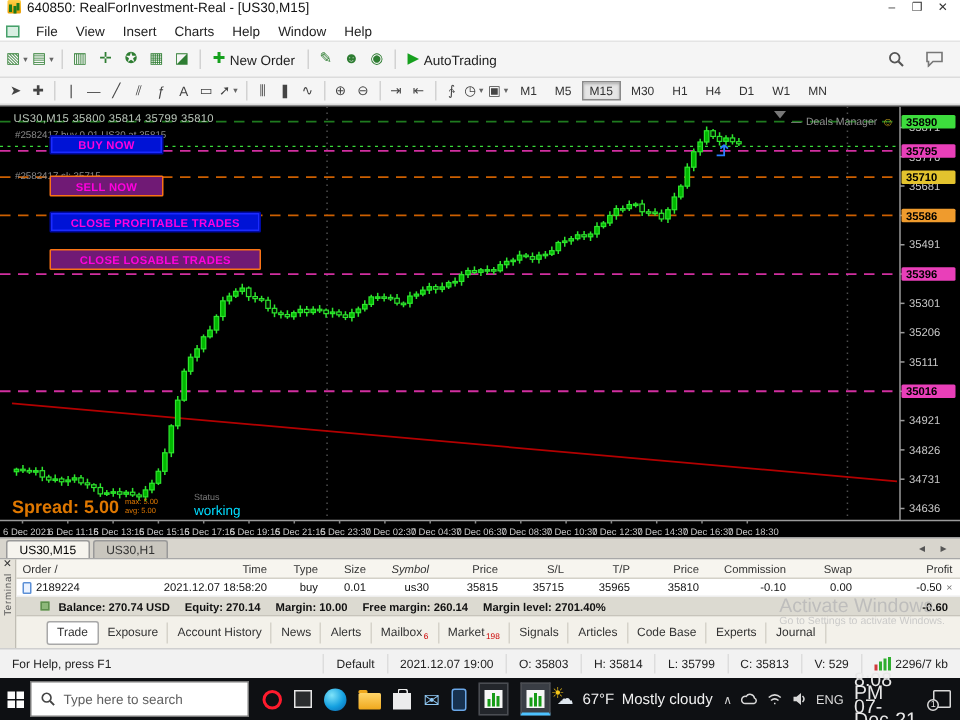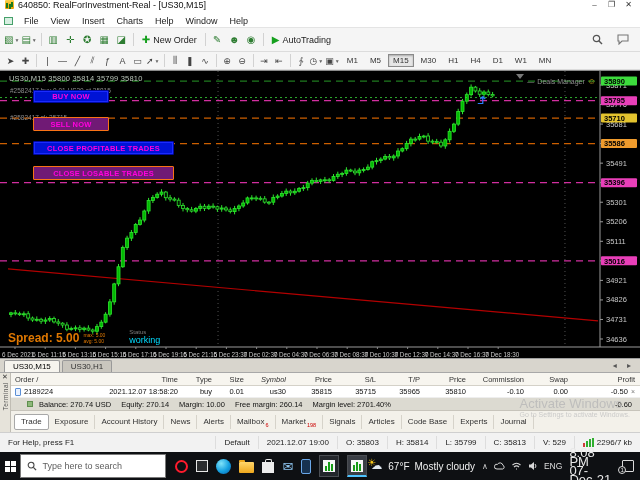--- a/index.html
+++ b/index.html
@@ -67,24 +67,24 @@
   .term-strip{width:11px;background:#e6e3da;border-right:1px solid #c0bdb4;display:flex;flex-direction:column;align-items:center;color:#555}
   .term-close{font-size:7px;line-height:8px;color:#333}
   .vertical{writing-mode:vertical-rl;transform:rotate(180deg);font-size:6.5px;letter-spacing:.5px;margin-top:1px}
   .term-main{flex:1;display:flex;flex-direction:column;min-width:0}
   .thead{display:flex;height:13px;align-items:center;background:#f7f5ef;border-bottom:1px solid #d4d1c8;color:#333}
   .trow{display:flex;height:12px;align-items:center;background:#fff;color:#111;border-bottom:1px solid #eee}
   .tcell{padding-right:5px;text-align:right;white-space:nowrap;overflow:hidden;flex-shrink:0}
   .tcell.first{text-align:left;padding-left:4px;display:flex;align-items:center;gap:3px}
   .doc-ico{display:inline-block;width:6px;height:8px;background:#eaf2ff;border:1px solid #5b8fd6;border-radius:1px}
   .close-x{color:#777;font-size:7px;margin-left:3px}
-  .balance{display:flex;height:13px;align-items:center;background:#dcdad1;font-weight:normal;color:#111;gap:9px;padding-left:16px;border-bottom:1px solid #c7c4bb}
+  .balance{display:flex;height:13px;align-items:center;background:#dcdad1;font-weight:bold;color:#111;gap:9px;padding-left:16px;border-bottom:1px solid #c7c4bb}
   .bal-ico{width:6px;height:6px;background:#8db87a;border:1px solid #5e8f4e;margin-right:-3px}
   .total{margin-left:auto;padding-right:8px}
-  .term-tabs{display:flex;align-items:center;flex:1;padding-left:3px;color:#333;background:#f3f1ea;font-size:8px}
+  .term-tabs{display:flex;align-items:center;flex:1;padding-left:20px;color:#333;background:#f3f1ea;font-size:8px}
   .term-tab{padding:2px 6px;display:flex;align-items:flex-start;border-right:1px solid #d6d3ca;height:14px}
   .term-tab.active{background:#fff;border:1px solid #a8a8a8;border-radius:2px;height:16px;align-items:center}
   .term-tab sub{color:#c00;font-size:5.5px;margin-left:1px;margin-top:5px}
   .watermark{position:absolute;right:10px;top:23px;color:#b9b9b9;pointer-events:none;text-align:left;opacity:.85}
   .wm1{font-size:13px}.wm2{font-size:7px;color:#c4c4c4}
 
   
   .statusbar{height:20px;background:#f2f2f2;border-top:1px solid #cfcfcf;display:flex;align-items:center;font-size:8px;color:#222}
   .sseg{padding:0 8px;border-right:1px solid #ddd;height:13px;display:flex;align-items:center;gap:3px;white-space:nowrap}
   .sseg.help{width:298px;border-right:1px solid #ddd}

